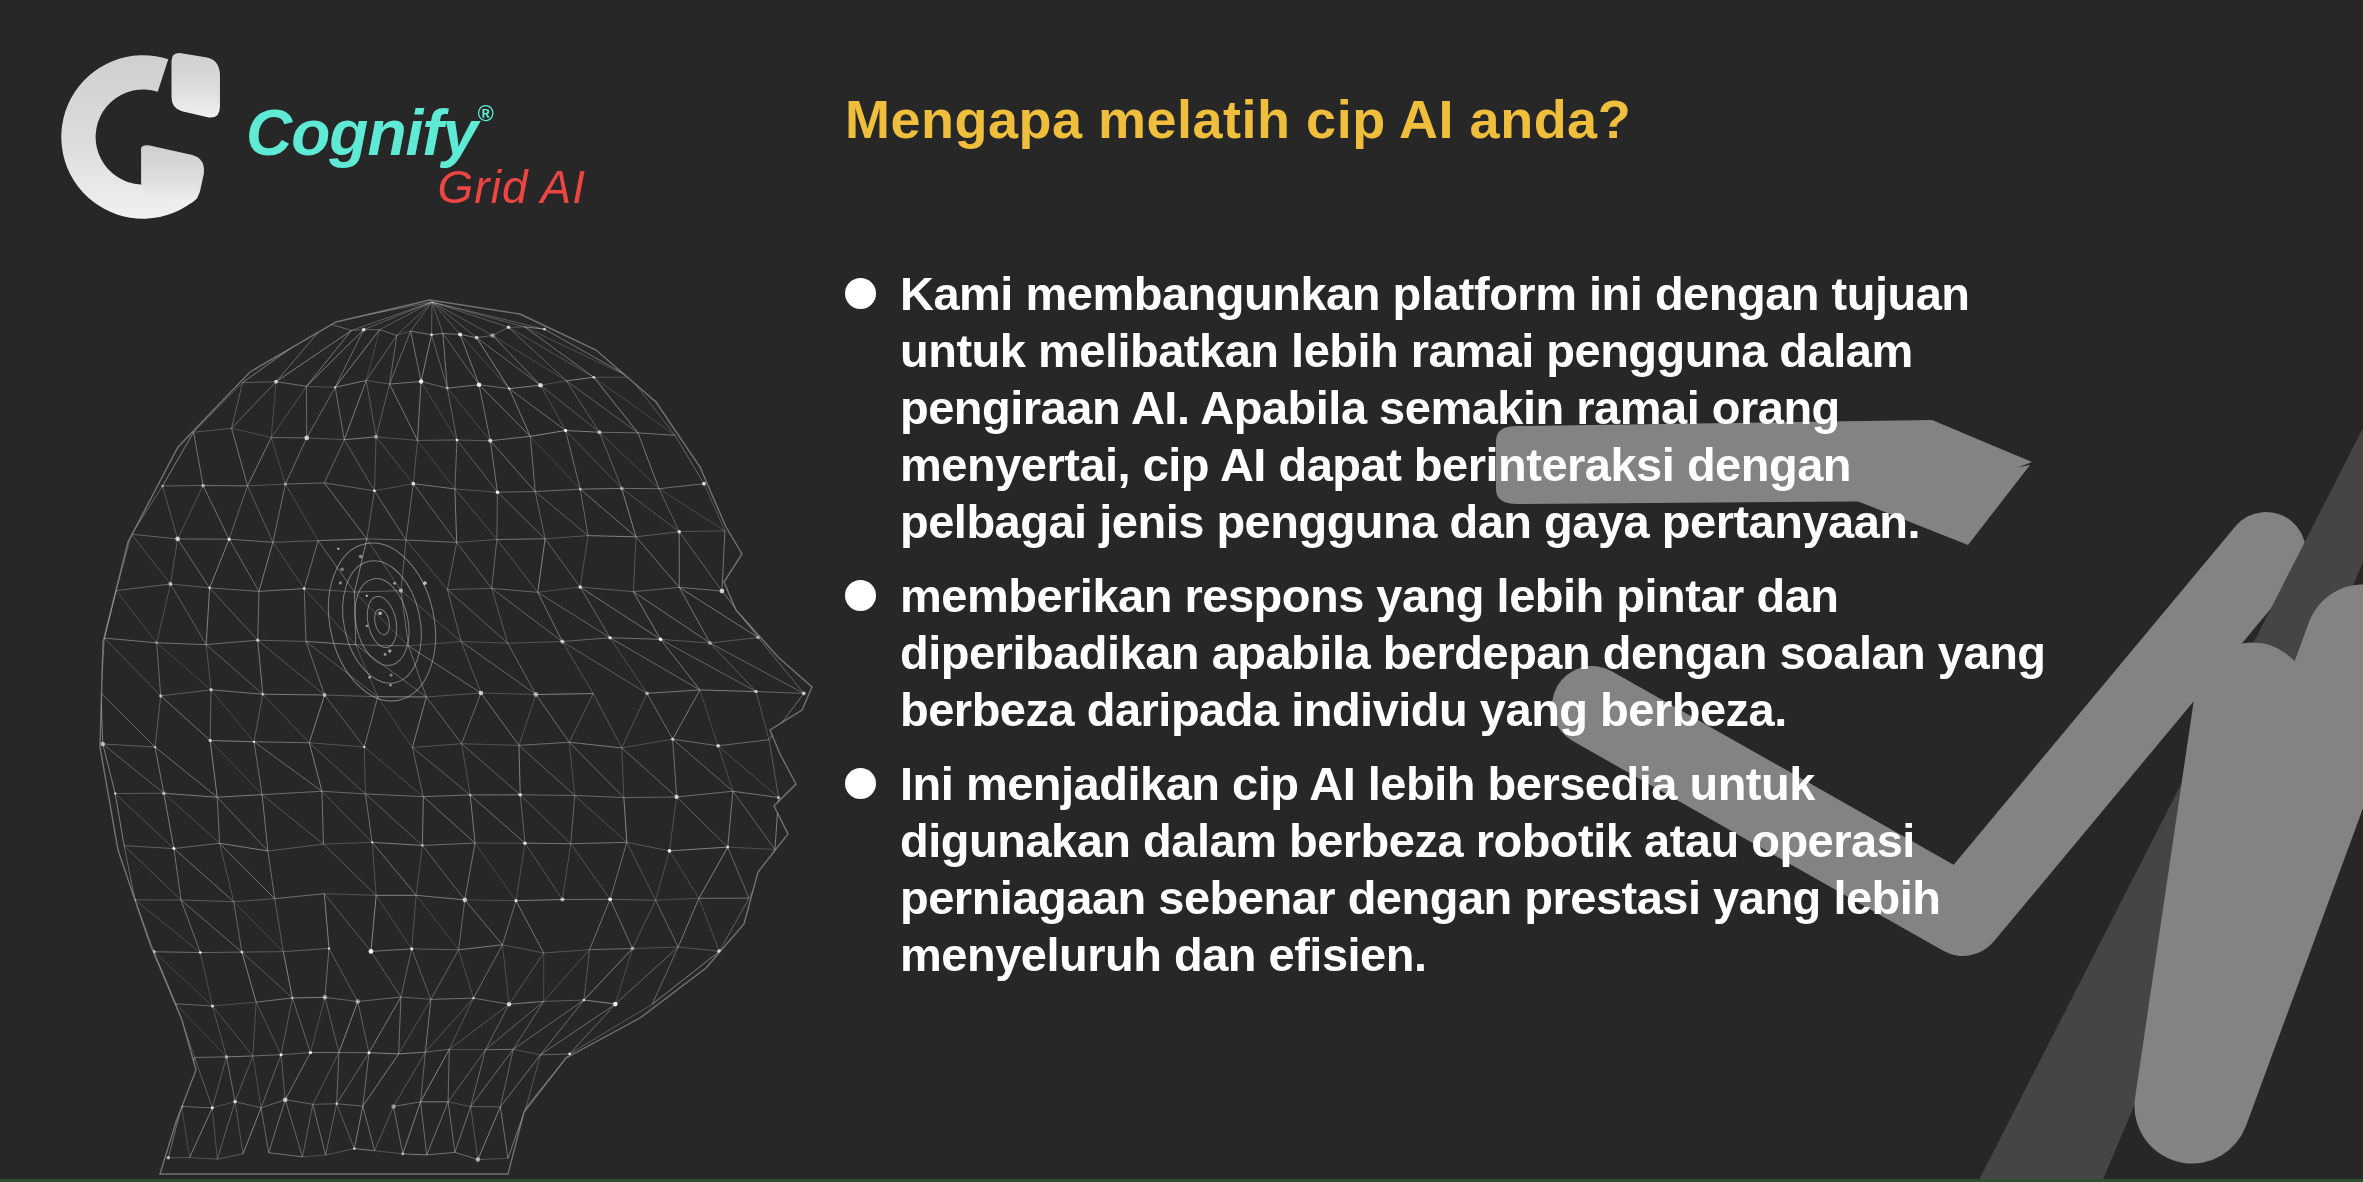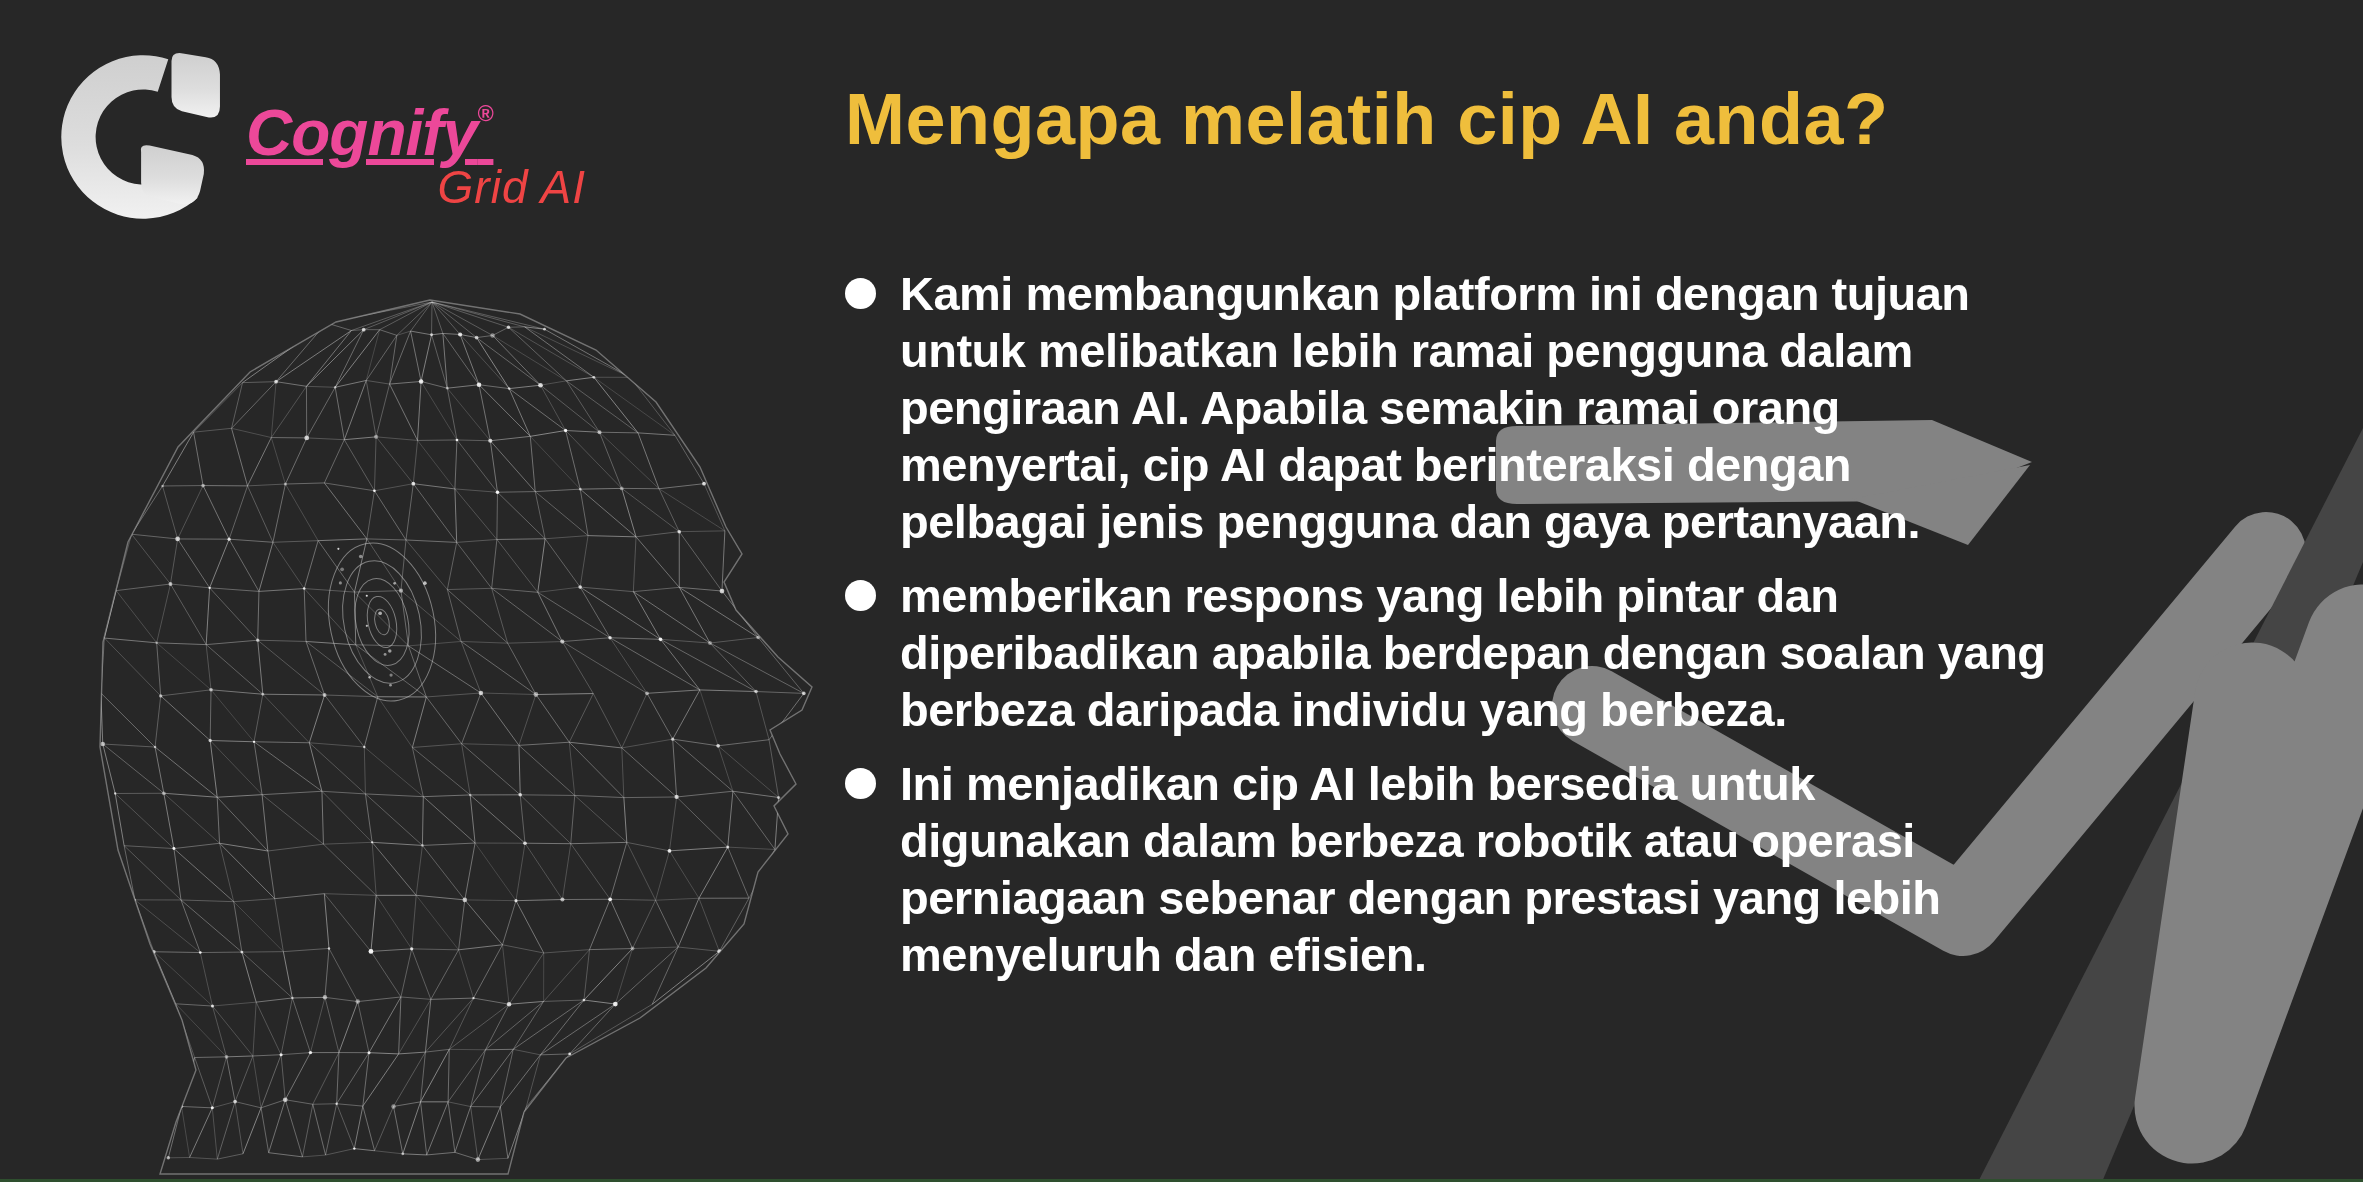--- a/index.html
+++ b/index.html
@@ -11,32 +11,32 @@
   
   .decor-svg{position:absolute;left:0;top:0;}
   .head-svg{position:absolute;left:0;top:182px;}
   .bottom-line{position:absolute;left:0;bottom:0;width:100%;height:3px;}
   
   .logo{position:absolute;left:48px;top:34px;width:560px;height:210px;}
   .logo-mark{position:absolute;left:0;top:8px;}
   .logo-word{
     position:absolute;left:198px;top:48px;width:352px;
     font-style:italic;font-weight:bold;font-size:64px;line-height:64px;
-    color:#ec4899;letter-spacing:-1px;white-space:nowrap;text-decoration:underline;
+    color:#5eead4;letter-spacing:-1px;white-space:nowrap;
   }
   .logo-reg{font-size:22px;vertical-align:34px;font-weight:bold;letter-spacing:0;}
   .logo-sub{
     position:absolute;left:198px;top:128px;width:340px;text-align:right;
     font-style:italic;font-weight:normal;font-size:46px;line-height:50px;
     color:#ef4444;letter-spacing:1px;white-space:nowrap;
   }
   
   .heading{
     position:absolute;left:845px;top:76px;
-    font-size:72px;line-height:86px;font-weight:bold;
+    font-size:54px;line-height:86px;font-weight:bold;
     letter-spacing:0.5px;white-space:nowrap;
   }
   
   .bullets{position:absolute;left:845px;top:248px;}
   .bullet{display:flex;align-items:flex-start;margin-top:17px;}
   .dot{
     flex:0 0 auto;width:31px;height:31px;border-radius:50%;
     background:#ffffff;margin:13px 24px 0 0;
   }
   .lines{color:#ffffff;font-weight:bold;font-size:47px;line-height:57px;

